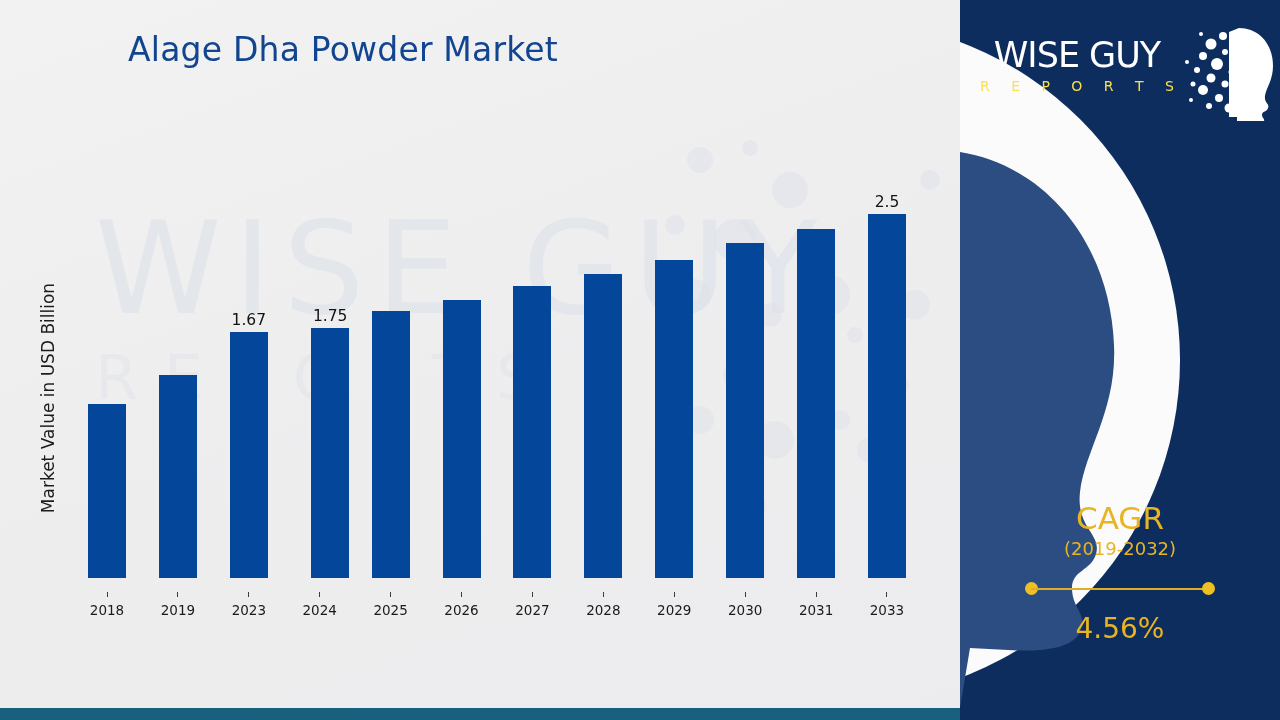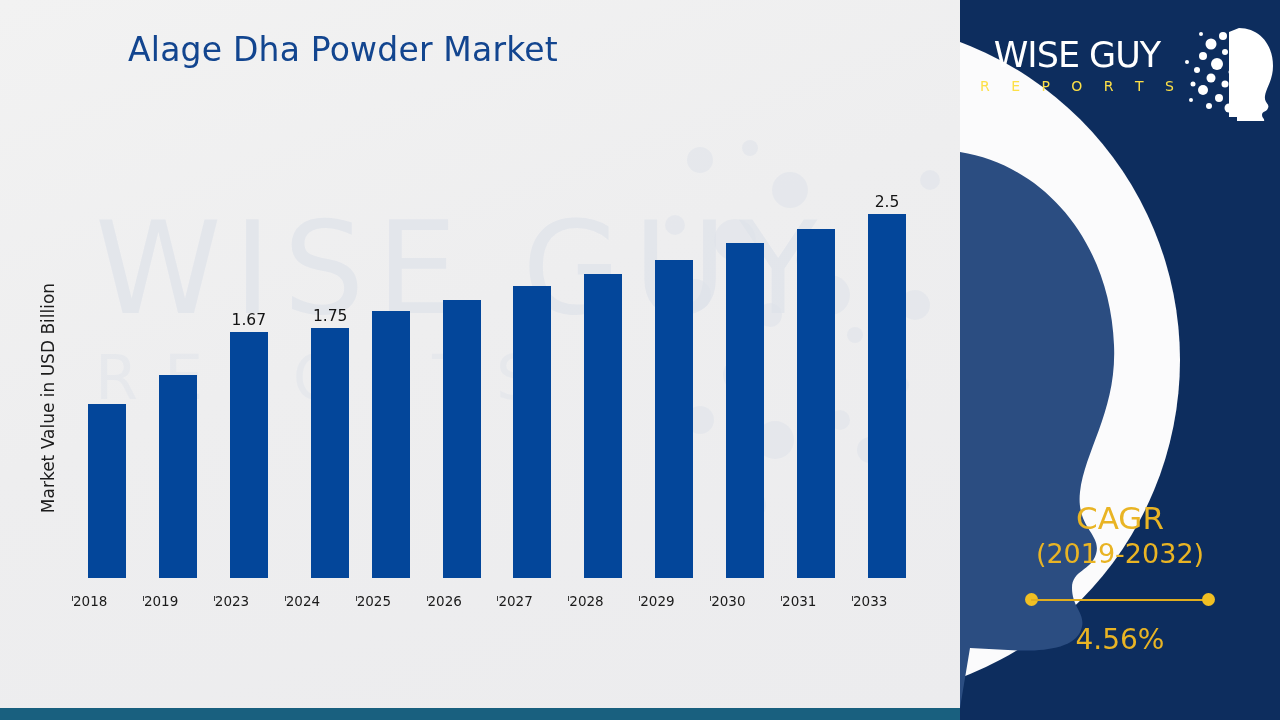--- a/index.html
+++ b/index.html
@@ -126,21 +126,23 @@
   .xaxis {
     position: absolute;
     left: 72px; top: 578px;
     width: 850px; height: 40px;
     display: flex;
     justify-content: space-between;
   }
   .xtick {
     width: 70px;
     display: flex;
+    flex-direction: column;
     align-items: center;
+    justify-content: flex-end;
   }
   .tick-mark { width: 1px; height: 5px; background: #3b3b3b; }
   .xtick-label {
     margin-top: 5px;
     font-size: 13.5px;
     color: #1a1a1a;
   }
 
   
   .brand-panel {
@@ -197,21 +199,21 @@
     width: 320px;
     text-align: center;
     color: #e9b424;
   }
   .cagr-title {
     font-size: 31px;
     line-height: 1.22;
     color: #e9b424;
   }
   .cagr-range {
-    font-size: 27px;
+    font-size: 18px;
     line-height: 1.22;
     color: #e9b424;
   }
   .cagr-divider {
     position: relative;
     width: 190px;
     height: 14px;
     margin: 22px auto 0;
   }
   .cagr-divider .line {

